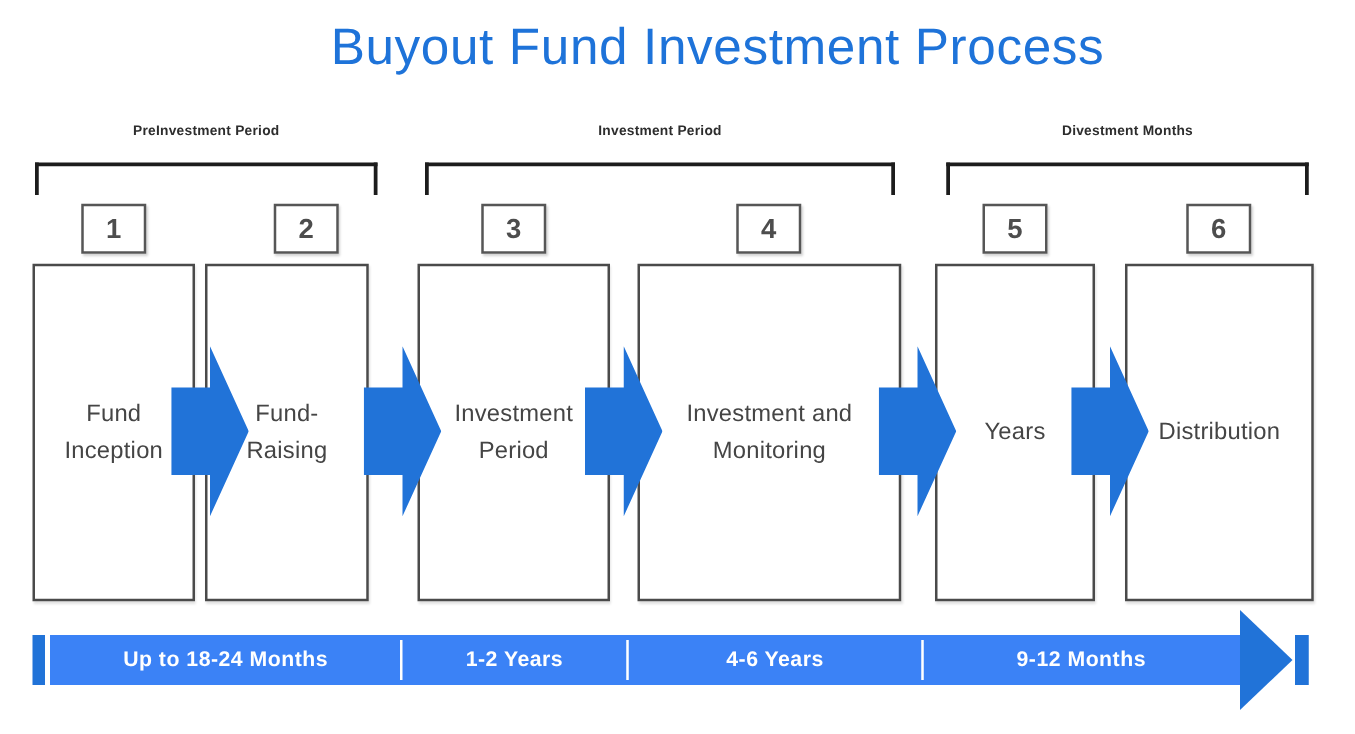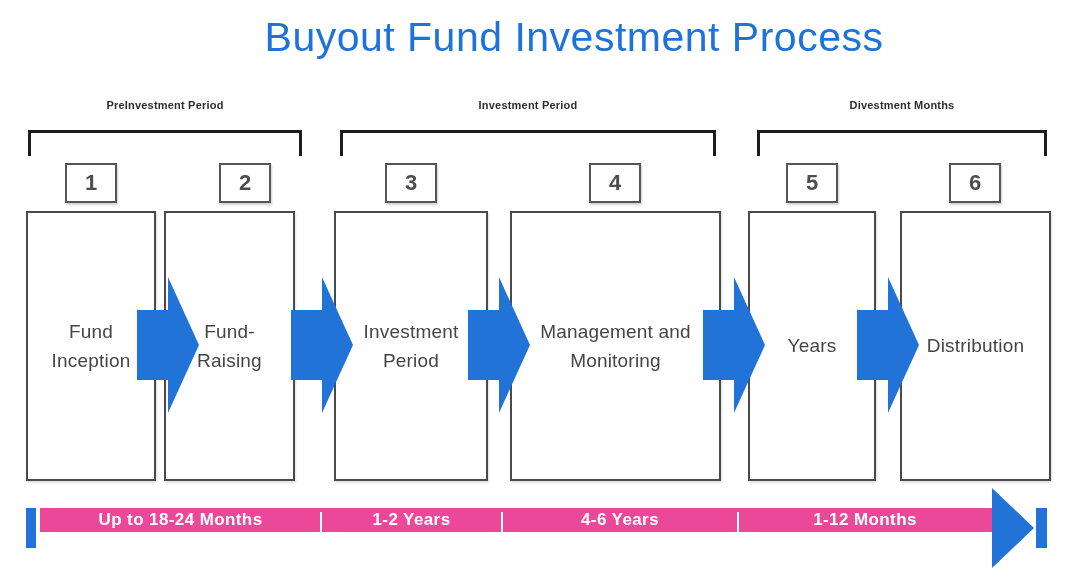--- a/index.html
+++ b/index.html
@@ -30,21 +30,21 @@
     position:absolute;top:211px;height:270px;box-sizing:border-box;
     border:2.5px solid #4a4a4a;background:#fff;box-shadow:1px 2px 2px rgba(0,0,0,.12);
     display:flex;align-items:center;justify-content:center;z-index:1;
   }
   .stagebox .lbl{
     font-size:19px;color:#454545;text-align:center;line-height:1.55;letter-spacing:.2px;
   }
   .flow-arrow{position:absolute;top:277px;width:62px;height:136px;z-index:2;}
   .tl-cap{position:absolute;top:508px;height:40px;background:#2173d8;}
   .tl-bar{
-    position:absolute;left:40px;top:508px;width:952px;height:24px;background:#ec4899;
+    position:absolute;left:40px;top:508px;width:952px;height:40px;background:#3b82f6;
     display:flex;align-items:stretch;z-index:1;
   }
   .tl-seg{
     display:flex;align-items:center;justify-content:center;
     color:#ffffff;font-size:17px;font-weight:600;letter-spacing:.4px;
   }
   .tl-div{position:absolute;top:4px;width:2px;height:32px;background:#ffffff;}
   .tl-head{
     position:absolute;left:992px;top:488px;width:0;height:0;
     border-top:40px solid transparent;border-bottom:40px solid transparent;
@@ -76,21 +76,21 @@
   <div class="stagebox" style="left:26px;width:130px;">
     <div class="lbl" style="max-width:100px;">Fund Inception</div>
   </div>
   <div class="stagebox" style="left:164px;width:131px;">
     <div class="lbl" style="max-width:100px;">Fund-Raising</div>
   </div>
   <div class="stagebox" style="left:334px;width:154px;">
     <div class="lbl" style="max-width:120px;">Investment Period</div>
   </div>
   <div class="stagebox" style="left:510px;width:211px;">
-    <div class="lbl" style="max-width:155px;">Management and Monitoring</div>
+    <div class="lbl" style="max-width:155px;">Investment and Monitoring</div>
   </div>
   <div class="stagebox" style="left:748px;width:128px;">
     <div class="lbl" style="max-width:100px;">Years</div>
   </div>
   <div class="stagebox" style="left:900px;width:151px;">
     <div class="lbl" style="max-width:145px;">Distribution</div>
   </div>
 
   <svg class="flow-arrow" style="left:137px;" viewBox="0 0 62 136">
       <polygon points="0,33 31,33 31,0 62,68 31,136 31,103 0,103" fill="#2173d8"></polygon>
@@ -106,21 +106,21 @@
     </svg>
   <svg class="flow-arrow" style="left:857px;" viewBox="0 0 62 136">
       <polygon points="0,33 31,33 31,0 62,68 31,136 31,103 0,103" fill="#2173d8"></polygon>
     </svg>
 
   <div class="tl-cap" style="left:26px;width:10px;"></div>
   <div class="tl-bar">
     <div class="tl-seg" style="width:281px;">Up to 18-24 Months</div>
     <div class="tl-seg" style="width:181px;">1-2 Years</div>
     <div class="tl-seg" style="width:236px;border-radius:11px;">4-6 Years</div>
-    <div class="tl-seg" style="width:254px;">1-12 Months</div>
+    <div class="tl-seg" style="width:254px;">9-12 Months</div>
     <div class="tl-div" style="left:280px;"></div>
     <div class="tl-div" style="left:461px;"></div>
     <div class="tl-div" style="left:697px;"></div>
   </div>
   <div class="tl-head"></div>
   <div class="tl-cap" style="left:1036px;width:11px;"></div>
 
 </div>
 
 </body></html>

